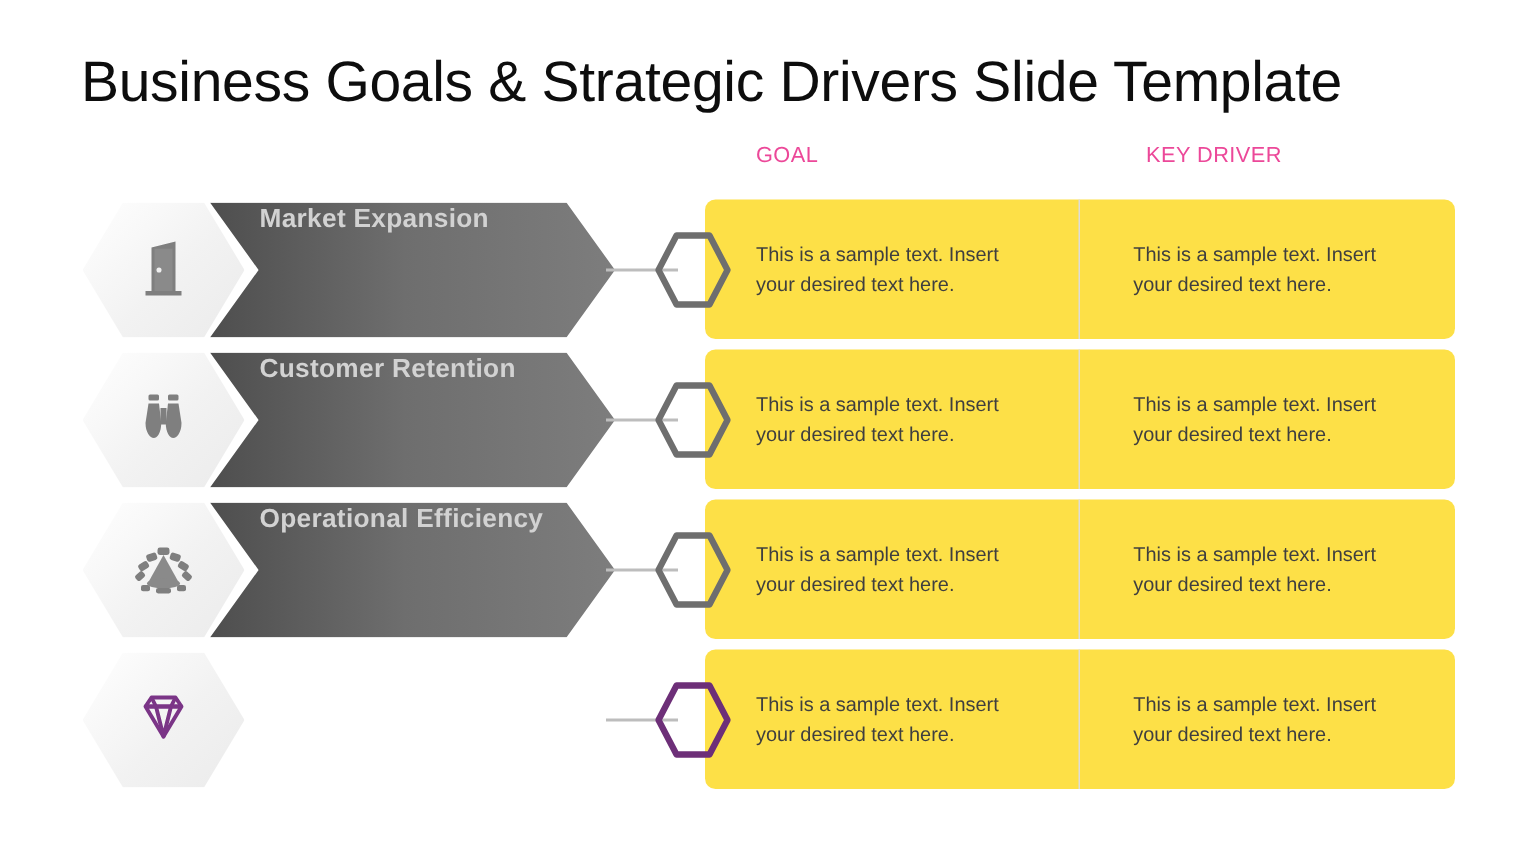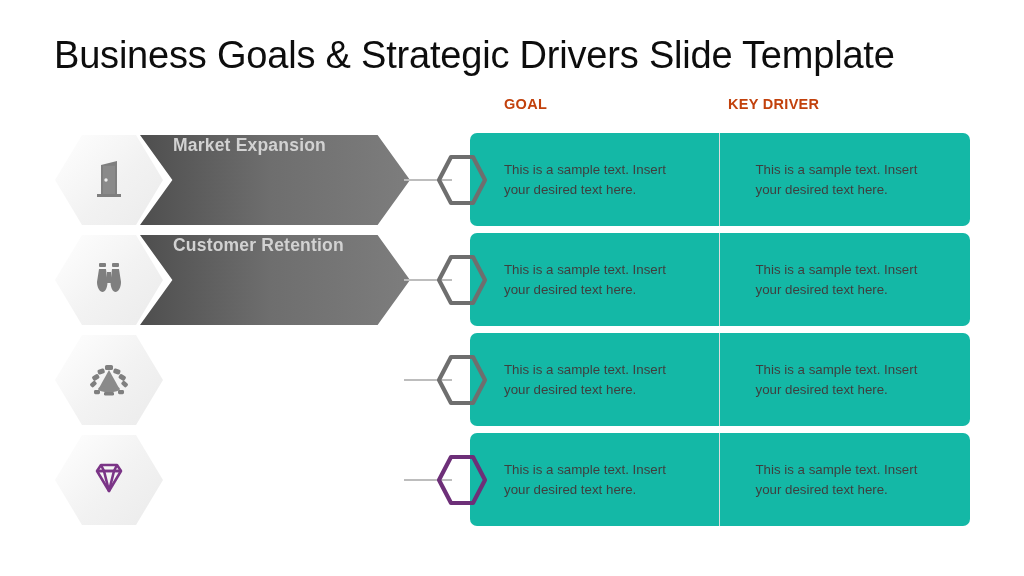--- a/index.html
+++ b/index.html
@@ -25,26 +25,26 @@
     color: #0d0d0d;
     letter-spacing: -0.2px;
     white-space: nowrap;
   }
 
   
   .col-header {
     position: absolute;
     top: 96px;
     font-size: 14.5px;
-    font-weight: bold;
-    color: #c2410c;
+    font-weight: normal;
+    color: #ec4899;
     letter-spacing: 0.3px;
   }
   .col-header.goal { left: 504px; }
-  .col-header.driver { left: 728px; }
+  .col-header.driver { left: 764px; }
 
   
   .rows {
     position: absolute;
     left: 0;
     top: 133px;
     width: 1024px;
   }
   .row {
     position: relative;
@@ -114,21 +114,21 @@
   }
   .marker-hex svg { display: block; }
 
   
   .panel {
     position: absolute;
     left: 470px;
     top: 0;
     width: 500px;
     height: 93px;
-    background: #14b8a6;
+    background: #fde047;
     border-radius: 7px;
     display: flex;
   }
   .panel-cell {
     flex: 1;
     display: flex;
     align-items: center;
     padding-left: 34px;
     box-sizing: border-box;
   }
@@ -225,20 +225,23 @@
           <rect x="6" y="14" width="7" height="5" rx="1.6" fill="#7f7f7f" transform="rotate(-32 9.5 16)"></rect>
           <rect x="33" y="14" width="7" height="5" rx="1.6" fill="#7f7f7f" transform="rotate(32 36.5 16)"></rect>
           <rect x="4" y="21" width="6.5" height="4.6" rx="1.5" fill="#7f7f7f" transform="rotate(-42 7 23)"></rect>
           <rect x="35.5" y="21" width="6.5" height="4.6" rx="1.5" fill="#7f7f7f" transform="rotate(42 39 23)"></rect>
           <rect x="8" y="29" width="6" height="4.2" rx="1.4" fill="#7f7f7f"></rect>
           <rect x="32" y="29" width="6" height="4.2" rx="1.4" fill="#7f7f7f"></rect>
           <rect x="18" y="31" width="10" height="3.6" rx="1.4" fill="#7f7f7f"></rect>
         </svg>
       </span>
     </div>
+    <div class="chevron gray">
+      <span class="chevron-label">Operational Efficiency</span>
+    </div>
     <div class="connector"></div>
     <div class="marker-hex">
       <svg width="56" height="56" viewBox="0 0 56 56">
         <polygon points="17,5 39,5 51,28 39,51 17,51 5,28" fill="none" stroke="#6e6e6e" stroke-width="4.2" stroke-linejoin="round"></polygon>
       </svg>
     </div>
     <div class="panel">
       <div class="panel-cell">
         <div class="cell-text">This is a sample text. Insert your desired text here.</div>
       </div>

